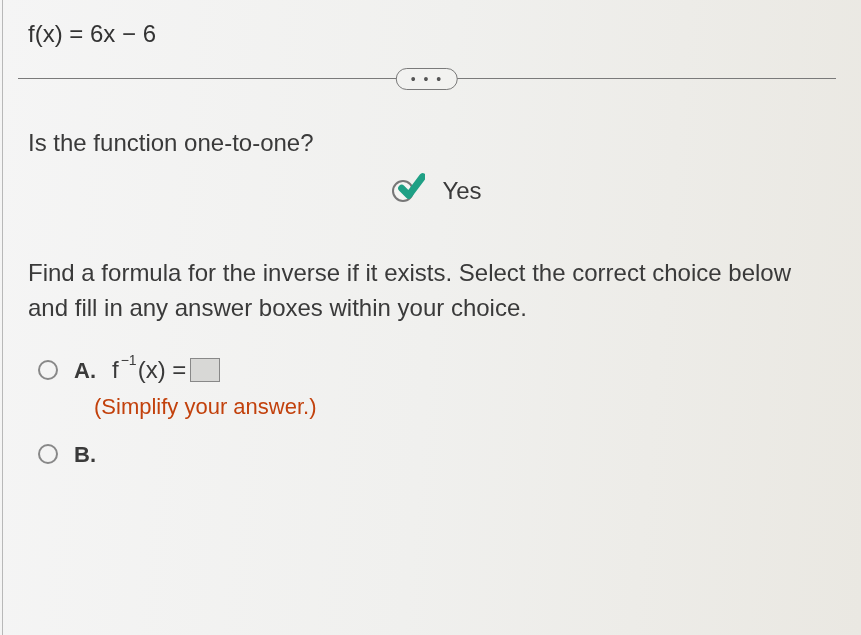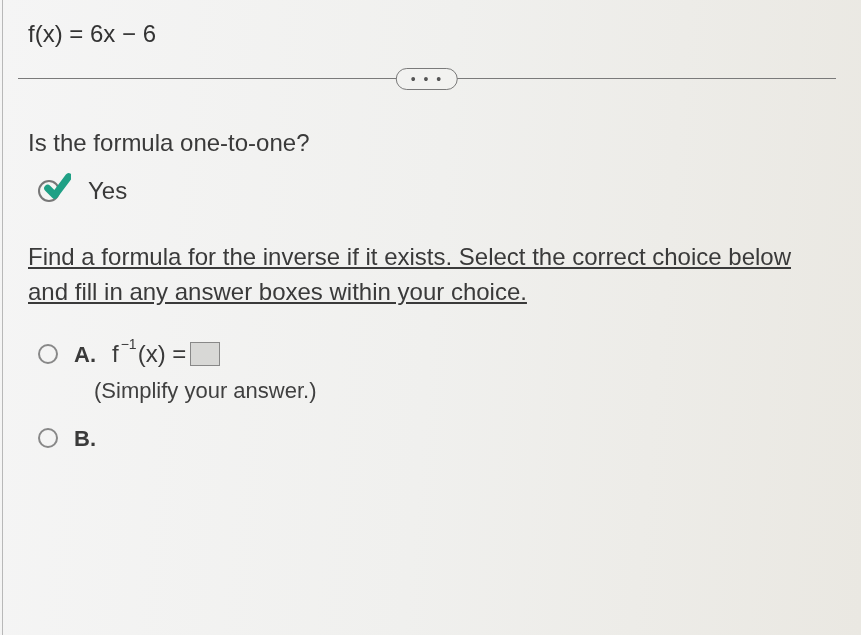--- a/index.html
+++ b/index.html
@@ -50,20 +50,21 @@
   }
   .question-text {
     font-size: 24px;
     color: #3a3a3a;
     margin: 0 0 20px 10px;
   }
   .radio-row {
     display: flex;
     align-items: center;
     margin: 0 0 18px 20px;
+    justify-content: center;
   }
   .radio-outer {
     width: 22px;
     height: 22px;
     border: 2px solid #888;
     border-radius: 50%;
     margin-right: 28px;
     position: relative;
     background: #f5f5f3;
   }
@@ -77,23 +78,22 @@
     width: 28px;
     height: 28px;
   }
   .radio-label {
     font-size: 24px;
     color: #3a3a3a;
   }
   .instruction {
     font-size: 24px;
     color: #3a3a3a;
-    margin: 35px 10px 30px 10px;
+    margin: 51px 10px 30px 10px;
     line-height: 1.45;
-    text-decoration: underline;
   }
   .choice-row {
     display: flex;
     align-items: flex-start;
     margin: 0 0 10px 20px;
   }
   .choice-radio {
     width: 20px;
     height: 20px;
     border: 2px solid #888;
@@ -131,38 +131,38 @@
     display: inline-block;
     width: 30px;
     height: 24px;
     background: #d8d8d6;
     border: 1px solid #888;
     margin-left: 4px;
     vertical-align: middle;
   }
   .sub-note {
     font-size: 22px;
-    color: #404040;
+    color: #c2410c;
     margin-left: 76px;
     margin-bottom: 20px;
   }
 </style>
 </head>
 <body>
 
 <div class="container">
 
   <div class="equation">f(x) = 6x − 6</div>
 
   <div class="divider-wrap">
     <hr class="divider-line">
     <div class="divider-pill">• • •</div>
   </div>
 
-  <div class="question-text">Is the formula one-to-one?</div>
+  <div class="question-text">Is the function one-to-one?</div>
 
   <div class="radio-row">
     <div class="radio-outer selected">
       <svg class="check-overlay" viewBox="0 0 24 24">
         <path d="M4 14 L10 20 L22 4" stroke="#1fa085" stroke-width="6" fill="none" stroke-linecap="round" stroke-linejoin="round"></path>
       </svg>
     </div>
     <span class="radio-label">Yes</span>
   </div>
 

